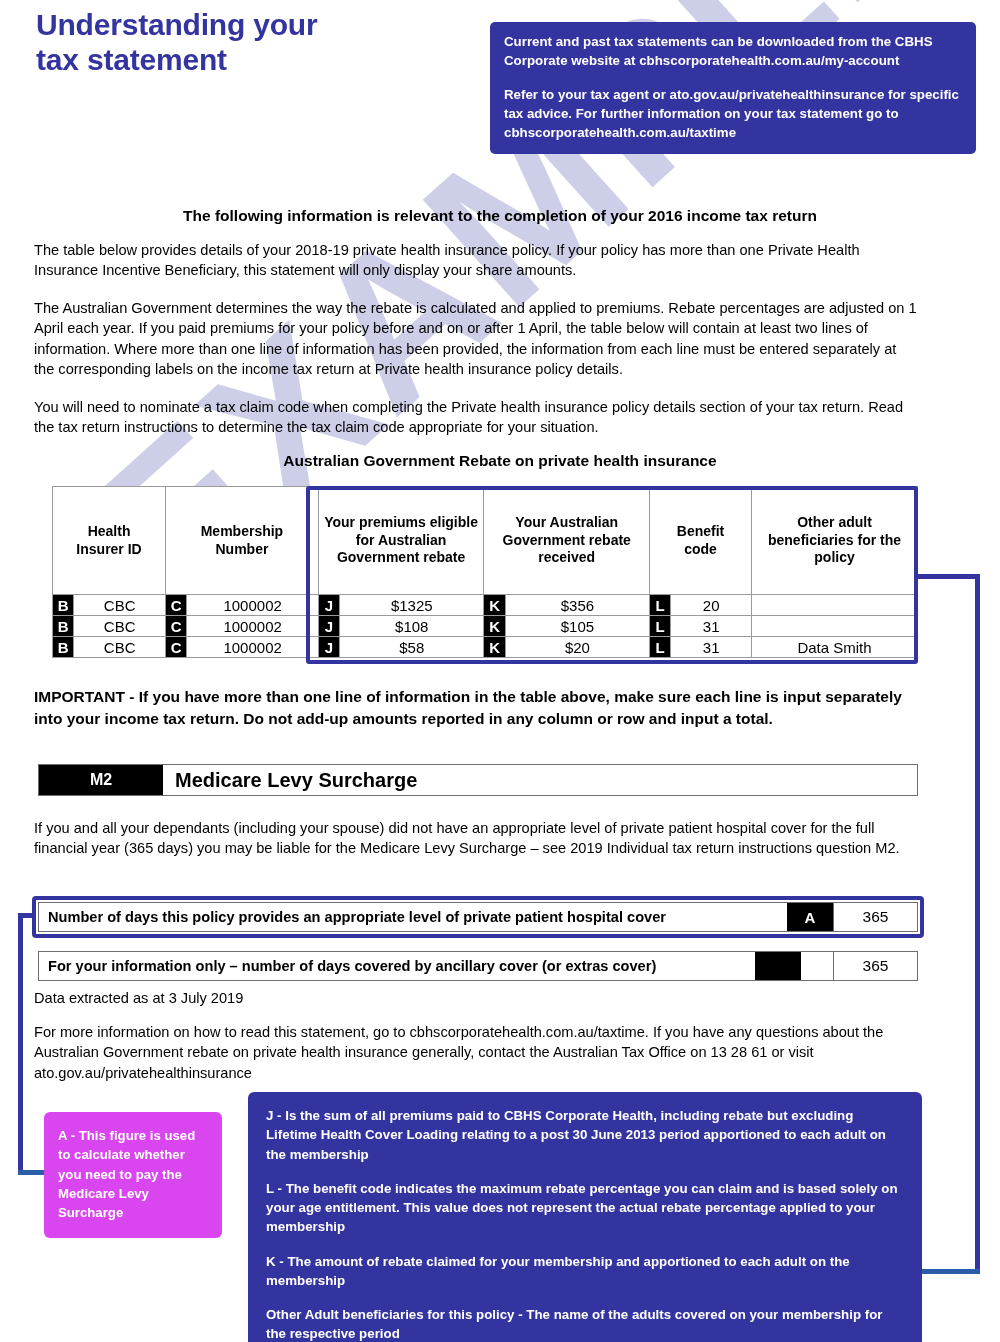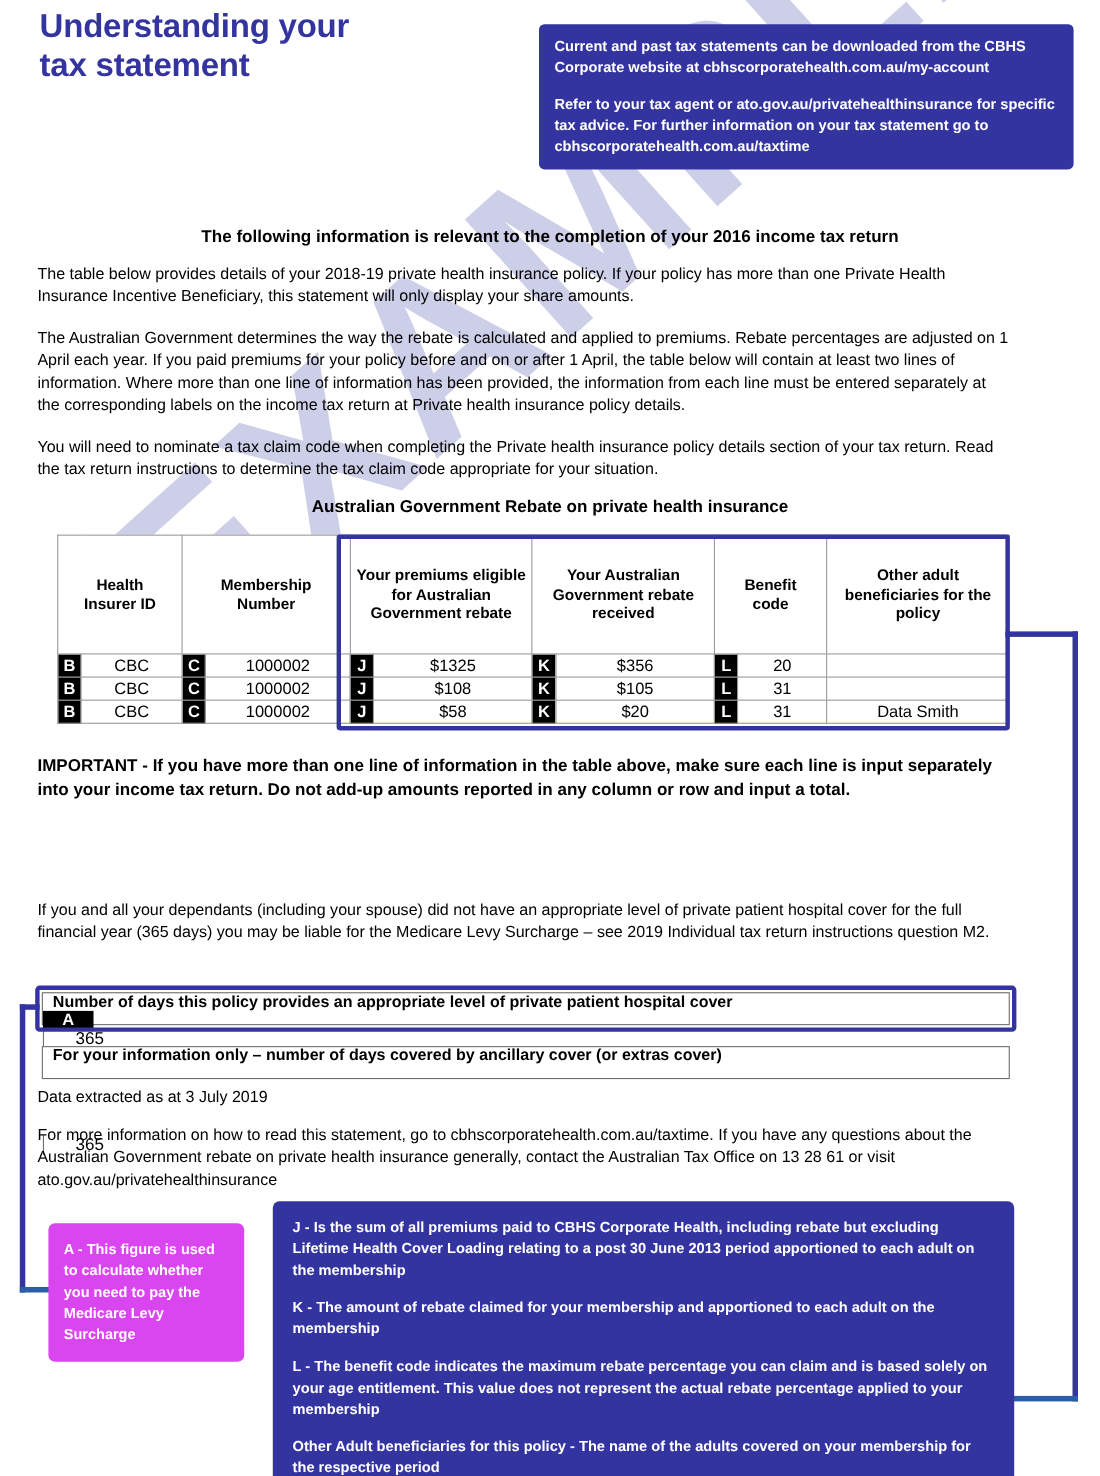--- a/index.html
+++ b/index.html
@@ -215,21 +215,20 @@
 
   
   .days-row {
     position: absolute;
     left: 38px;
     width: 880px; height: 30px;
     border: 1px solid #6e6e6e;
     display: flex;
     align-items: stretch;
     background: #ffffff;
-    flex-direction: column;
   }
   .days-row .days-label {
     flex: 1;
     display: flex;
     align-items: center;
     padding-left: 9px;
     font-size: 14.6px;
     font-weight: bold;
   }
   .days-row .days-code {
@@ -407,20 +406,24 @@
       </tbody>
   </table>
 
   <div id="table-highlight"></div>
   <div id="conn-right-top"></div>
   <div id="conn-right-vert"></div>
   <div id="conn-right-bottom"></div>
 
   <div id="important-note">IMPORTANT - If you have more than one line of information in the table above, make sure each line is input separately into your income tax return. Do not add-up amounts reported in any column or row and input a total.</div>
 
+  <div id="m2-bar">
+    <div class="m2-code">M2</div>
+    <div class="m2-label">Medicare Levy Surcharge</div>
+  </div>
 
   <div class="body-copy" id="mls-copy">
     <p>If you and all your dependants (including your spouse) did not have an appropriate level of private patient hospital cover for the full financial year (365 days) you may be liable for the Medicare Levy Surcharge – see 2019 Individual tax return instructions question M2.</p>
   </div>
 
   <div class="days-row" id="days-hospital">
     <div class="days-label">Number of days this policy provides an appropriate level of private patient hospital cover</div>
     <div class="days-code">A</div>
     <div class="days-value">365</div>
   </div>
@@ -435,18 +438,18 @@
     <div class="days-value">365</div>
   </div>
 
   <div id="data-extracted">Data extracted as at 3 July 2019</div>
   <div id="more-info">For more information on how to read this statement, go to cbhscorporatehealth.com.au/taxtime. If you have any questions about the Australian Government rebate on private health insurance generally, contact the Australian Tax Office on 13 28 61 or visit ato.gov.au/privatehealthinsurance</div>
 
   <div id="a-callout">A - This figure is used to calculate whether you need to pay the Medicare Levy Surcharge</div>
 
   <div id="jkl-callout">
     <p>J - Is the sum of all premiums paid to CBHS Corporate Health, including rebate but excluding Lifetime Health Cover Loading relating to a post 30 June 2013 period apportioned to each adult on the membership</p>
+    <p>L - The benefit code indicates the maximum rebate percentage you can claim and is based solely on your age entitlement. This value does not represent the actual rebate percentage applied to your membership</p>
     <p>K - The amount of rebate claimed for your membership and apportioned to each adult on the membership</p>
-    <p>L - The benefit code indicates the maximum rebate percentage you can claim and is based solely on your age entitlement. This value does not represent the actual rebate percentage applied to your membership</p>
     <p>Other Adult beneficiaries for this policy - The name of the adults covered on your membership for the respective period</p>
   </div>
 
 </div>
 
 </body></html>

